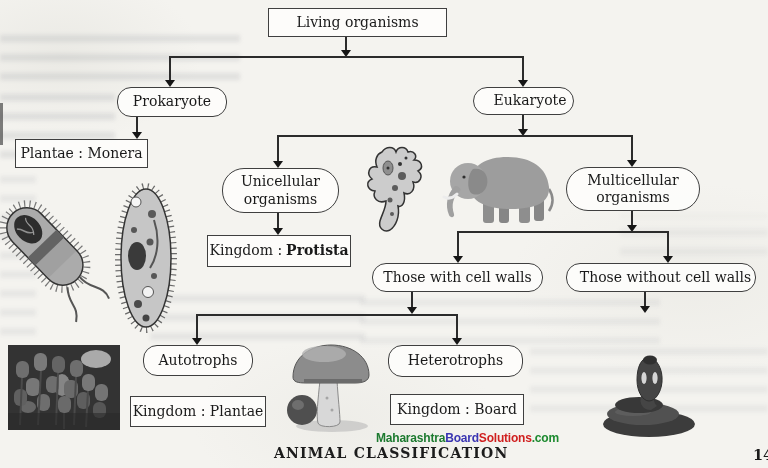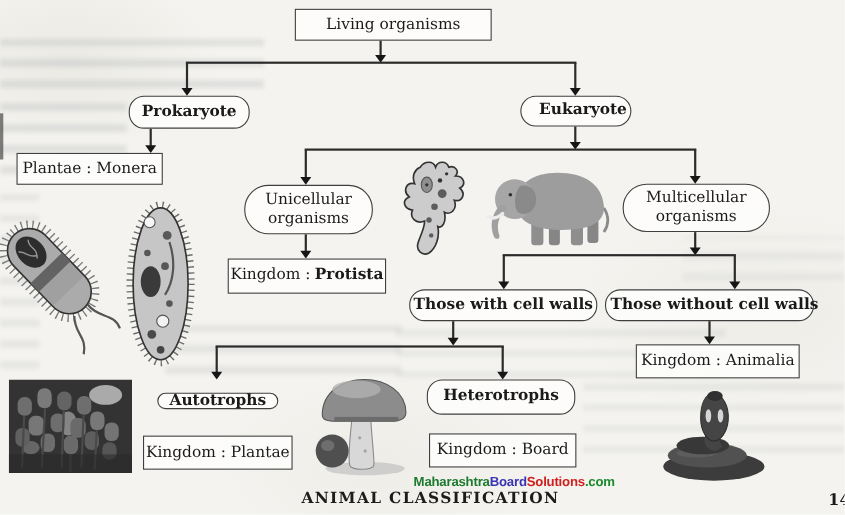--- a/index.html
+++ b/index.html
@@ -21,21 +21,21 @@
   }
   .edge-mark{position:absolute; z-index:1; background:#3c3c3c; opacity:.65;}
 
   .node{
     position:absolute; z-index:3; box-sizing:border-box;
     border:1.6px solid #3f3f3f; background:rgba(253,253,251,.92);
     display:flex; align-items:center; justify-content:center; text-align:center;
     font-size:14px; line-height:1.25; padding:1px 3px; white-space:nowrap;
   }
   .node.wrap{white-space:normal;border-radius:22px;}
-  .node.bold{font-weight:700;border-radius:14px;}
+  .node.bold{font-weight:400;border-radius:14px;}
   .pfx{margin-right:.28em;}
   .bold-part{font-weight:700;}
 
   .vl,.hl{position:absolute; z-index:2; background:#2b2b2b;}
   .vl{width:1.6px;} .hl{height:1.6px;}
   .arr{
     position:absolute; z-index:2; width:0; height:0;
     border-left:5px solid transparent; border-right:5px solid transparent;
     border-top:7px solid #161616;
   }
@@ -119,27 +119,24 @@
   <div class="node wrap" style="left:566px;top:167px;width:134px;height:44px;">
       <span>Multicellular organisms</span>
     </div>
   <div class="node" style="left:207px;top:235px;width:144px;height:32px;">
       <span class="pfx">Kingdom :</span>
       <span class="bold-part">Protista</span>
     </div>
   <div class="node bold" style="left:372px;top:263px;width:171px;height:29px;">
       <span>Those with cell walls</span>
     </div>
-  <div class="node bold" style="left:550px;top:263px;width:190px;height:29px;padding-left:12px;">
+  <div class="node bold" style="left:566px;top:263px;width:190px;height:29px;padding-left:12px;">
       <span>Those without cell walls</span>
     </div>
-  <div class="node" style="left:578px;top:313px;width:149px;height:31px;">
-      <span>Kingdom : Animalia</span>
-    </div>
-  <div class="node bold" style="left:143px;top:357px;width:110px;height:15px;text-align:center;">
+  <div class="node bold" style="left:143px;top:345px;width:110px;height:31px;text-align:center;">
       <span>Autotrophs</span>
     </div>
   <div class="node bold" style="left:388px;top:345px;width:135px;height:32px;">
       <span>Heterotrophs</span>
     </div>
   <div class="node" style="left:130px;top:396px;width:136px;height:31px;">
       <span>Kingdom : Plantae</span>
     </div>
   <div class="node" style="left:390px;top:394px;width:134px;height:31px;">
       <span>Kingdom : Board</span>

